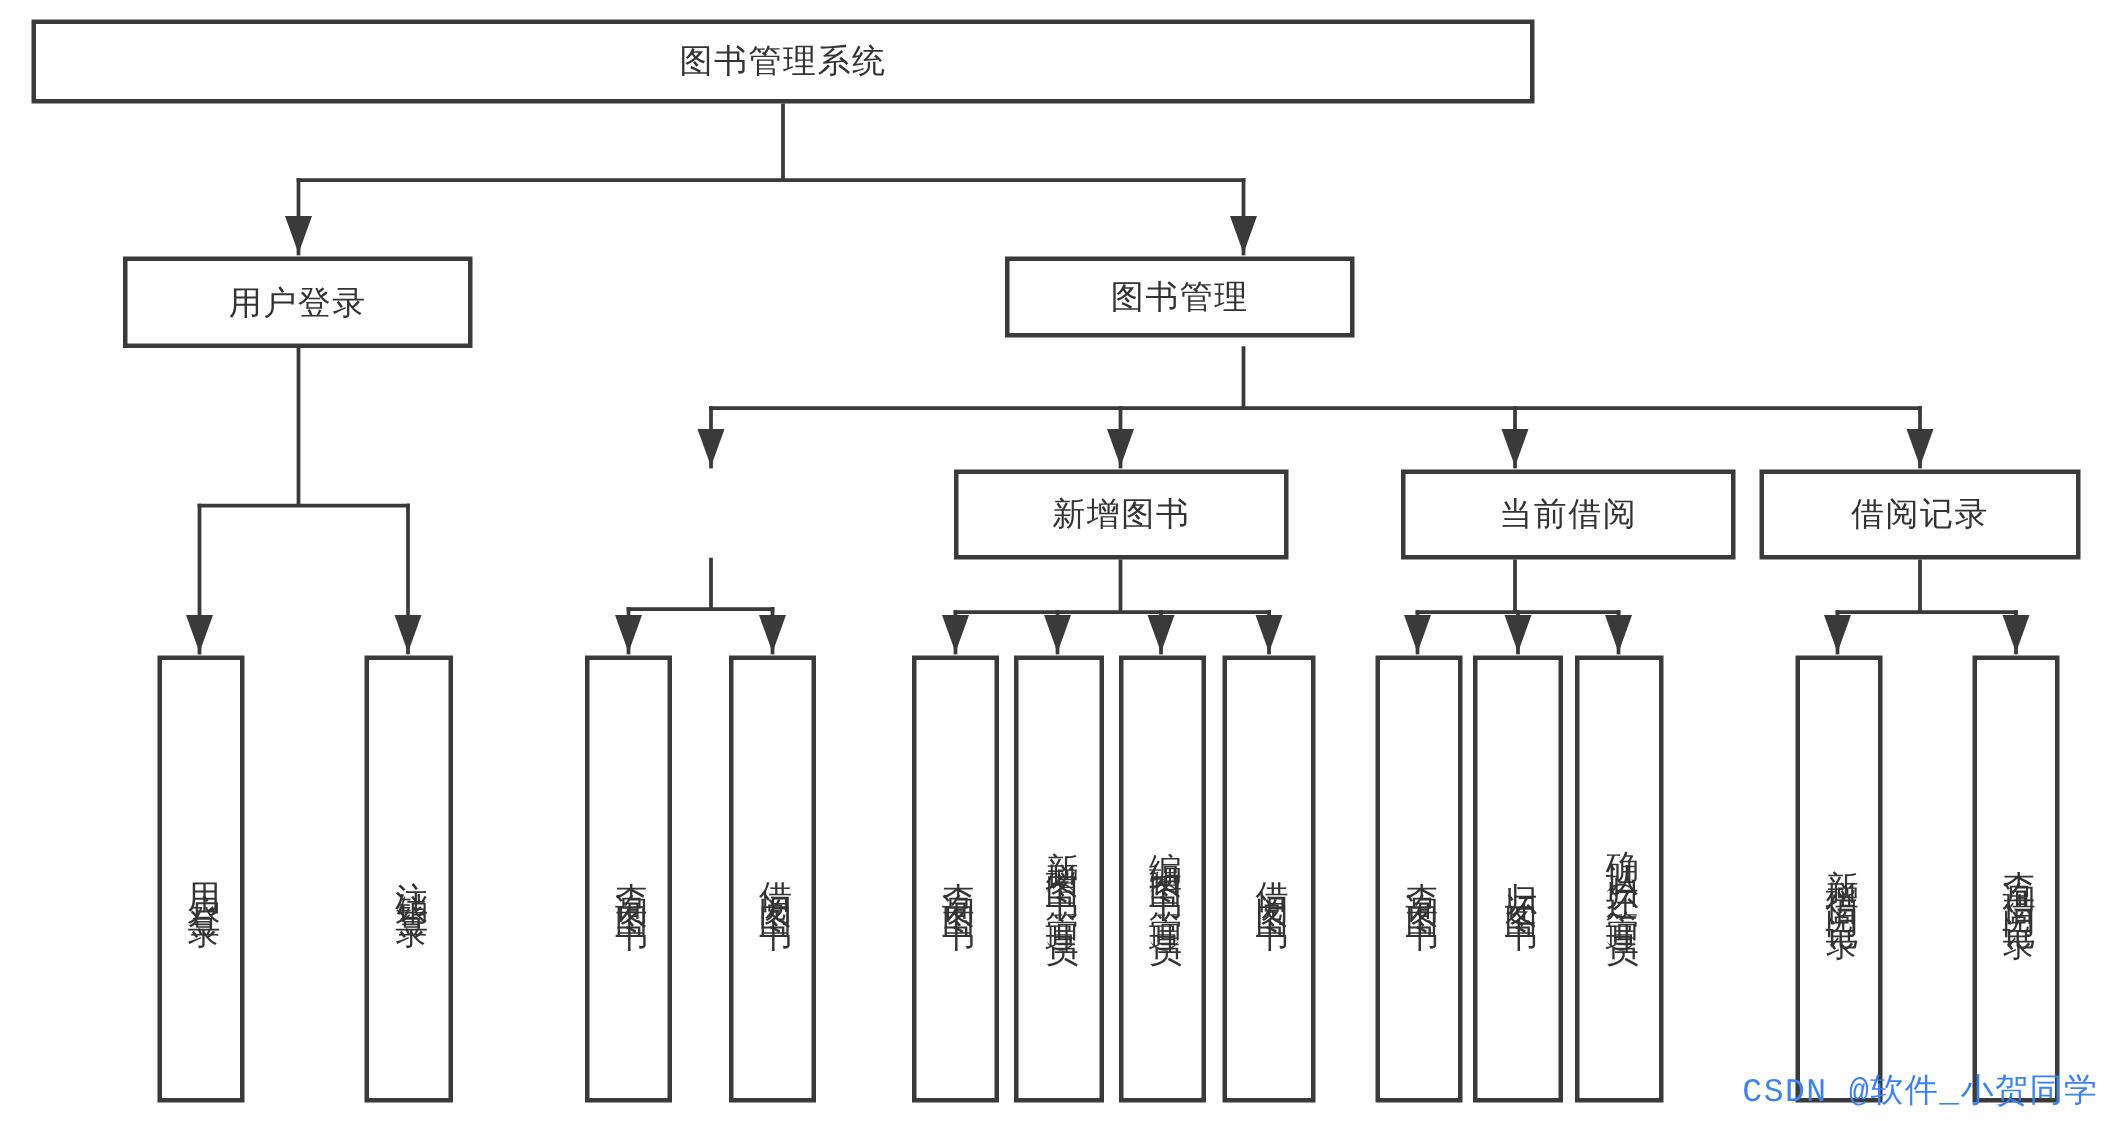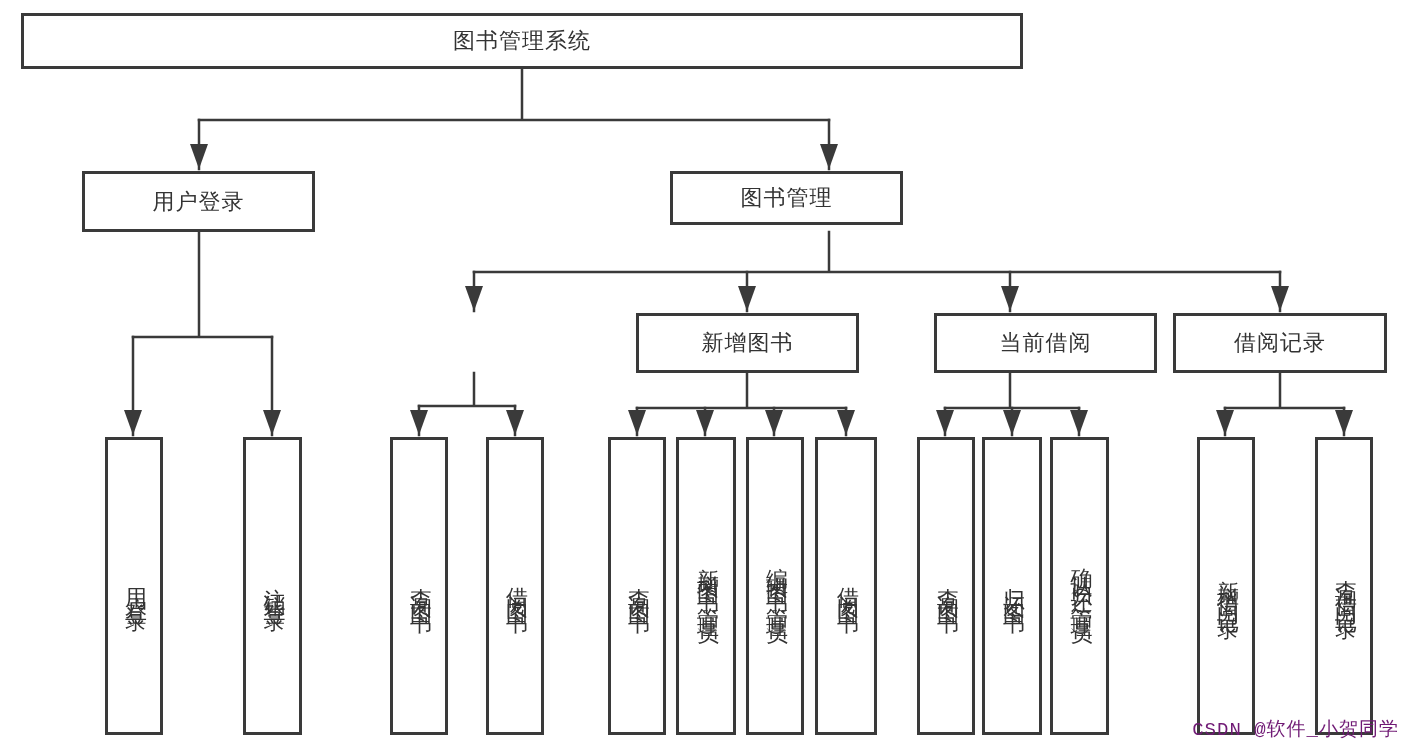--- a/index.html
+++ b/index.html
@@ -10,21 +10,21 @@
   .connectors{position:absolute;left:0;top:0;}
   .box{
     position:absolute;box-sizing:border-box;background:#ffffff;
     border:3px solid #3a3a3a;display:flex;align-items:center;justify-content:center;
     color:#333333;
   }
   .hbox{font-size:22px;letter-spacing:1px;}
   .vbox{top:437px;height:298px;font-size:22px;}
   .vtext{writing-mode:vertical-rl;text-orientation:mixed;letter-spacing:8px;line-height:1;}
   .watermark{
-    position:absolute;right:6px;bottom:5px;font-size:19px;color:#701a75;
+    position:absolute;right:6px;bottom:5px;font-size:22px;color:#3b82f6;
     letter-spacing:1px;white-space:nowrap;
   }
 </style>
 </head>
 <body>
 
 <div class="stage">
 
   <svg class="connectors" width="1405" height="747" viewBox="0 0 1405 747">
     <defs>

